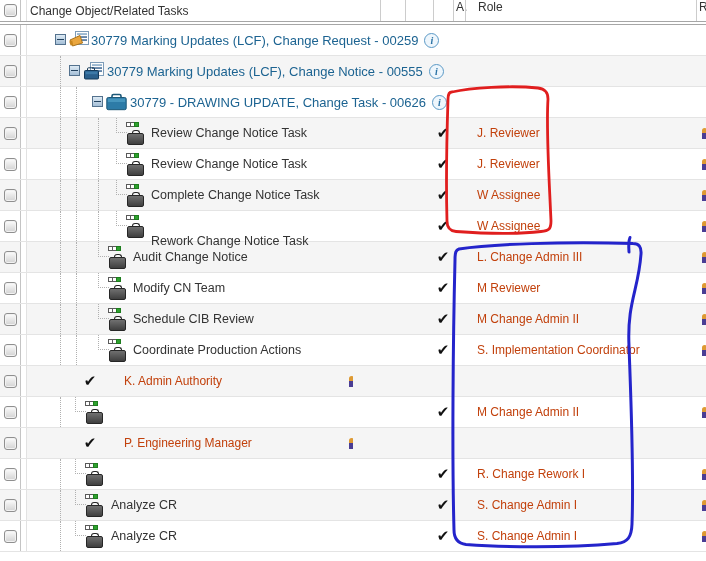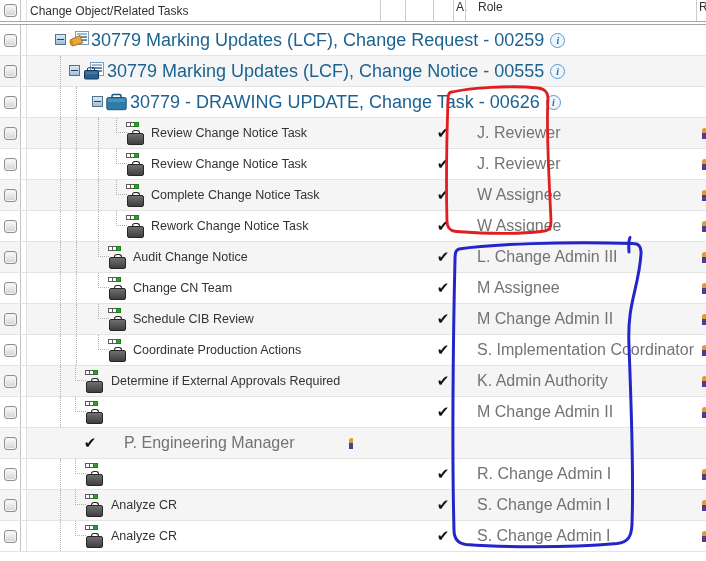--- a/index.html
+++ b/index.html
@@ -28,35 +28,35 @@
       box-shadow:inset 0 0 0 1px #f2f2f2;cursor:pointer;}
   .tree{position:relative;}
   .vline{position:absolute;top:0;bottom:0;width:0;border-left:1px dotted #b0b0b0;}
   .elbow{position:absolute;top:0;height:15px;width:11px;box-sizing:border-box;
          border-left:1px dotted #b0b0b0;border-bottom:1px dotted #b0b0b0;}
   .tbox{position:absolute;top:9px;width:11px;height:11px;box-sizing:border-box;border:1px solid #54728e;
         background:linear-gradient(180deg,#ddeaf4,#a4bed6);cursor:pointer;}
   .tbox::after{content:"";position:absolute;left:1px;right:1px;top:4px;height:1px;background:#23425f;}
   .bigicon{position:absolute;top:6px;width:21px;height:18px;}
   .titem{position:absolute;top:0;height:30px;display:flex;align-items:center;gap:6px;white-space:nowrap;}
-  .tlink{color:#1c6391;font-size:18px;cursor:pointer;}
+  .tlink{color:#1c6391;font-size:13px;cursor:pointer;}
   .tlabel{color:#333;font-size:12.5px;}
   .info{flex:none;width:13px;height:13px;box-sizing:content-box;border-radius:50%;border:1px solid #5b99c6;
         background:#eef6fc;color:#2a72a5;font:italic bold 10px/13px "Liberation Serif",serif;
         text-align:center;cursor:pointer;}
   .taskicon{position:absolute;top:4px;width:20px;height:23px;}
   .tk-badge{position:absolute;top:0;left:0;display:flex;z-index:2;}
   .bsq{width:5px;height:5px;box-sizing:border-box;border:1px solid #5a5a5a;background:#fff;margin-right:-1px;}
   .bsq.green{background:#2fa12f;border-color:#1e7d1e;}
   .tk-case{position:absolute;left:1px;bottom:0;width:17px;height:12px;box-sizing:border-box;
            background:linear-gradient(180deg,#707070,#3f3f3f);border:1px solid #262626;border-radius:2px;}
   .tk-handle{position:absolute;left:6px;bottom:11px;width:8px;height:4px;box-sizing:border-box;
              border:1px solid #262626;border-bottom:none;border-radius:3px 3px 0 0;}
   .check{font-size:15px;color:#111;}
-  .roletxt{line-height:30px;font-size:16px;color:#737373;white-space:nowrap;text-align:right;}
+  .roletxt{line-height:30px;font-size:12px;color:#c2410c;white-space:nowrap;text-align:right;}
   .psn{position:relative;margin:10px 0 0 4px;width:5px;height:11px;}
   .psn-head{position:absolute;top:0;left:0;width:5px;height:5px;background:#de9a33;border-radius:50% 50% 0 0;}
   .psn-body{position:absolute;bottom:0;left:0;width:5px;height:6px;background:#4a3d94;}
   
   .pen{position:absolute;left:0;top:0;pointer-events:none;}
   .pen path{fill:none;stroke-linecap:round;stroke-linejoin:round;}
 </style>
 </head>
 <body>
 
@@ -291,21 +291,21 @@
           <div class="elbow" style="left: 89px;"></div>
           <div class="taskicon" style="left: 99px;">
             <div class="tk-badge">
               <div class="bsq"></div>
               <div class="bsq"></div>
               <div class="bsq green"></div>
             </div>
             <div class="tk-handle"></div>
             <div class="tk-case"></div>
           </div>
-          <div class="titem" style="left: 124px;">
+          <div class="titem" style="left: 124px; margin-top: 15px;">
             <span class="tlabel">Rework Change Notice Task</span>
           </div>
         </div>
         <div class="cell c-s1"></div>
         <div class="cell c-s2"></div>
         <div class="cell c-chk">
           <span class="check">✔</span>
         </div>
         <div class="cell c-a"></div>
         <div class="cell c-role"><span class="roletxt">W Assignee</span></div>
@@ -364,30 +364,30 @@
           <div class="taskicon" style="left: 81px;">
             <div class="tk-badge">
               <div class="bsq"></div>
               <div class="bsq"></div>
               <div class="bsq green"></div>
             </div>
             <div class="tk-handle"></div>
             <div class="tk-case"></div>
           </div>
           <div class="titem" style="left: 106px;">
-            <span class="tlabel">Change CN Team</span>
-          </div>
-        </div>
-        <div class="cell c-s1"></div>
-        <div class="cell c-s2"></div>
-        <div class="cell c-chk">
-          <span class="check">✔</span>
-        </div>
-        <div class="cell c-a"></div>
-        <div class="cell c-role"><span class="roletxt">M Assignee</span></div>
+            <span class="tlabel">Modify CN Team</span>
+          </div>
+        </div>
+        <div class="cell c-s1"></div>
+        <div class="cell c-s2"></div>
+        <div class="cell c-chk">
+          <span class="check">✔</span>
+        </div>
+        <div class="cell c-a"></div>
+        <div class="cell c-role"><span class="roletxt">M Reviewer</span></div>
         <div class="cell c-r">
           <div class="psn">
             <div class="psn-head"></div>
             <div class="psn-body"></div>
           </div>
         </div>
       </div>
       <div class="row alt">
         <div class="cell c-cb">
           <div class="cb"></div>
@@ -458,43 +458,78 @@
             <div class="psn-head"></div>
             <div class="psn-body"></div>
           </div>
         </div>
       </div>
       <div class="row alt">
         <div class="cell c-cb">
           <div class="cb"></div>
         </div>
         <div class="cell c-gap"></div>
+        <div class="cell c-s1"></div>
+        <div class="cell c-s2"></div>
+        <div class="cell c-chk">
+          <span class="check">✔</span>
+        </div>
+        <div class="cell c-a"></div>
+        <div class="cell c-role"><span class="roletxt">K. Admin Authority</span></div>
+        <div class="cell c-r">
+          <div class="psn">
+            <div class="psn-head"></div>
+            <div class="psn-body"></div>
+          </div>
+        </div>
+      </div>
+      <div class="row">
+        <div class="cell c-cb">
+          <div class="cb"></div>
+        </div>
+        <div class="cell c-gap"></div>
         <div class="cell c-tree tree">
           <div class="vline" style="left: 33px;"></div>
           <div class="elbow" style="left: 48px;"></div>
           <div class="taskicon" style="left: 58px;">
             <div class="tk-badge">
               <div class="bsq"></div>
               <div class="bsq"></div>
               <div class="bsq green"></div>
             </div>
             <div class="tk-handle"></div>
             <div class="tk-case"></div>
           </div>
-          <div class="titem" style="left: 84px;">
-            <span class="tlabel">Determine if External Approvals Required</span>
-          </div>
-        </div>
-        <div class="cell c-s1"></div>
-        <div class="cell c-s2"></div>
-        <div class="cell c-chk">
-          <span class="check">✔</span>
-        </div>
-        <div class="cell c-a"></div>
-        <div class="cell c-role"><span class="roletxt">K. Admin Authority</span></div>
+        </div>
+        <div class="cell c-s1"></div>
+        <div class="cell c-s2"></div>
+        <div class="cell c-chk">
+          <span class="check">✔</span>
+        </div>
+        <div class="cell c-a"></div>
+        <div class="cell c-role"><span class="roletxt">M Change Admin II</span></div>
+        <div class="cell c-r">
+          <div class="psn">
+            <div class="psn-head"></div>
+            <div class="psn-body"></div>
+          </div>
+        </div>
+      </div>
+      <div class="row alt">
+        <div class="cell c-cb">
+          <div class="cb"></div>
+        </div>
+        <div class="cell c-gap"></div>
+        <div class="cell c-s1"></div>
+        <div class="cell c-s2"></div>
+        <div class="cell c-chk">
+          <span class="check">✔</span>
+        </div>
+        <div class="cell c-a"></div>
+        <div class="cell c-role"><span class="roletxt">P. Engineering Manager</span></div>
         <div class="cell c-r">
           <div class="psn">
             <div class="psn-head"></div>
             <div class="psn-body"></div>
           </div>
         </div>
       </div>
       <div class="row">
         <div class="cell c-cb">
           <div class="cb"></div>
@@ -512,72 +547,21 @@
             <div class="tk-handle"></div>
             <div class="tk-case"></div>
           </div>
         </div>
         <div class="cell c-s1"></div>
         <div class="cell c-s2"></div>
         <div class="cell c-chk">
           <span class="check">✔</span>
         </div>
         <div class="cell c-a"></div>
-        <div class="cell c-role"><span class="roletxt">M Change Admin II</span></div>
-        <div class="cell c-r">
-          <div class="psn">
-            <div class="psn-head"></div>
-            <div class="psn-body"></div>
-          </div>
-        </div>
-      </div>
-      <div class="row alt">
-        <div class="cell c-cb">
-          <div class="cb"></div>
-        </div>
-        <div class="cell c-gap"></div>
-        <div class="cell c-s1"></div>
-        <div class="cell c-s2"></div>
-        <div class="cell c-chk">
-          <span class="check">✔</span>
-        </div>
-        <div class="cell c-a"></div>
-        <div class="cell c-role"><span class="roletxt">P. Engineering Manager</span></div>
-        <div class="cell c-r">
-          <div class="psn">
-            <div class="psn-head"></div>
-            <div class="psn-body"></div>
-          </div>
-        </div>
-      </div>
-      <div class="row">
-        <div class="cell c-cb">
-          <div class="cb"></div>
-        </div>
-        <div class="cell c-gap"></div>
-        <div class="cell c-tree tree">
-          <div class="vline" style="left: 33px;"></div>
-          <div class="elbow" style="left: 48px;"></div>
-          <div class="taskicon" style="left: 58px;">
-            <div class="tk-badge">
-              <div class="bsq"></div>
-              <div class="bsq"></div>
-              <div class="bsq green"></div>
-            </div>
-            <div class="tk-handle"></div>
-            <div class="tk-case"></div>
-          </div>
-        </div>
-        <div class="cell c-s1"></div>
-        <div class="cell c-s2"></div>
-        <div class="cell c-chk">
-          <span class="check">✔</span>
-        </div>
-        <div class="cell c-a"></div>
-        <div class="cell c-role"><span class="roletxt">R. Change Admin I</span></div>
+        <div class="cell c-role"><span class="roletxt">R. Change Rework I</span></div>
         <div class="cell c-r">
           <div class="psn">
             <div class="psn-head"></div>
             <div class="psn-body"></div>
           </div>
         </div>
       </div>
       <div class="row alt">
         <div class="cell c-cb">
           <div class="cb"></div>

